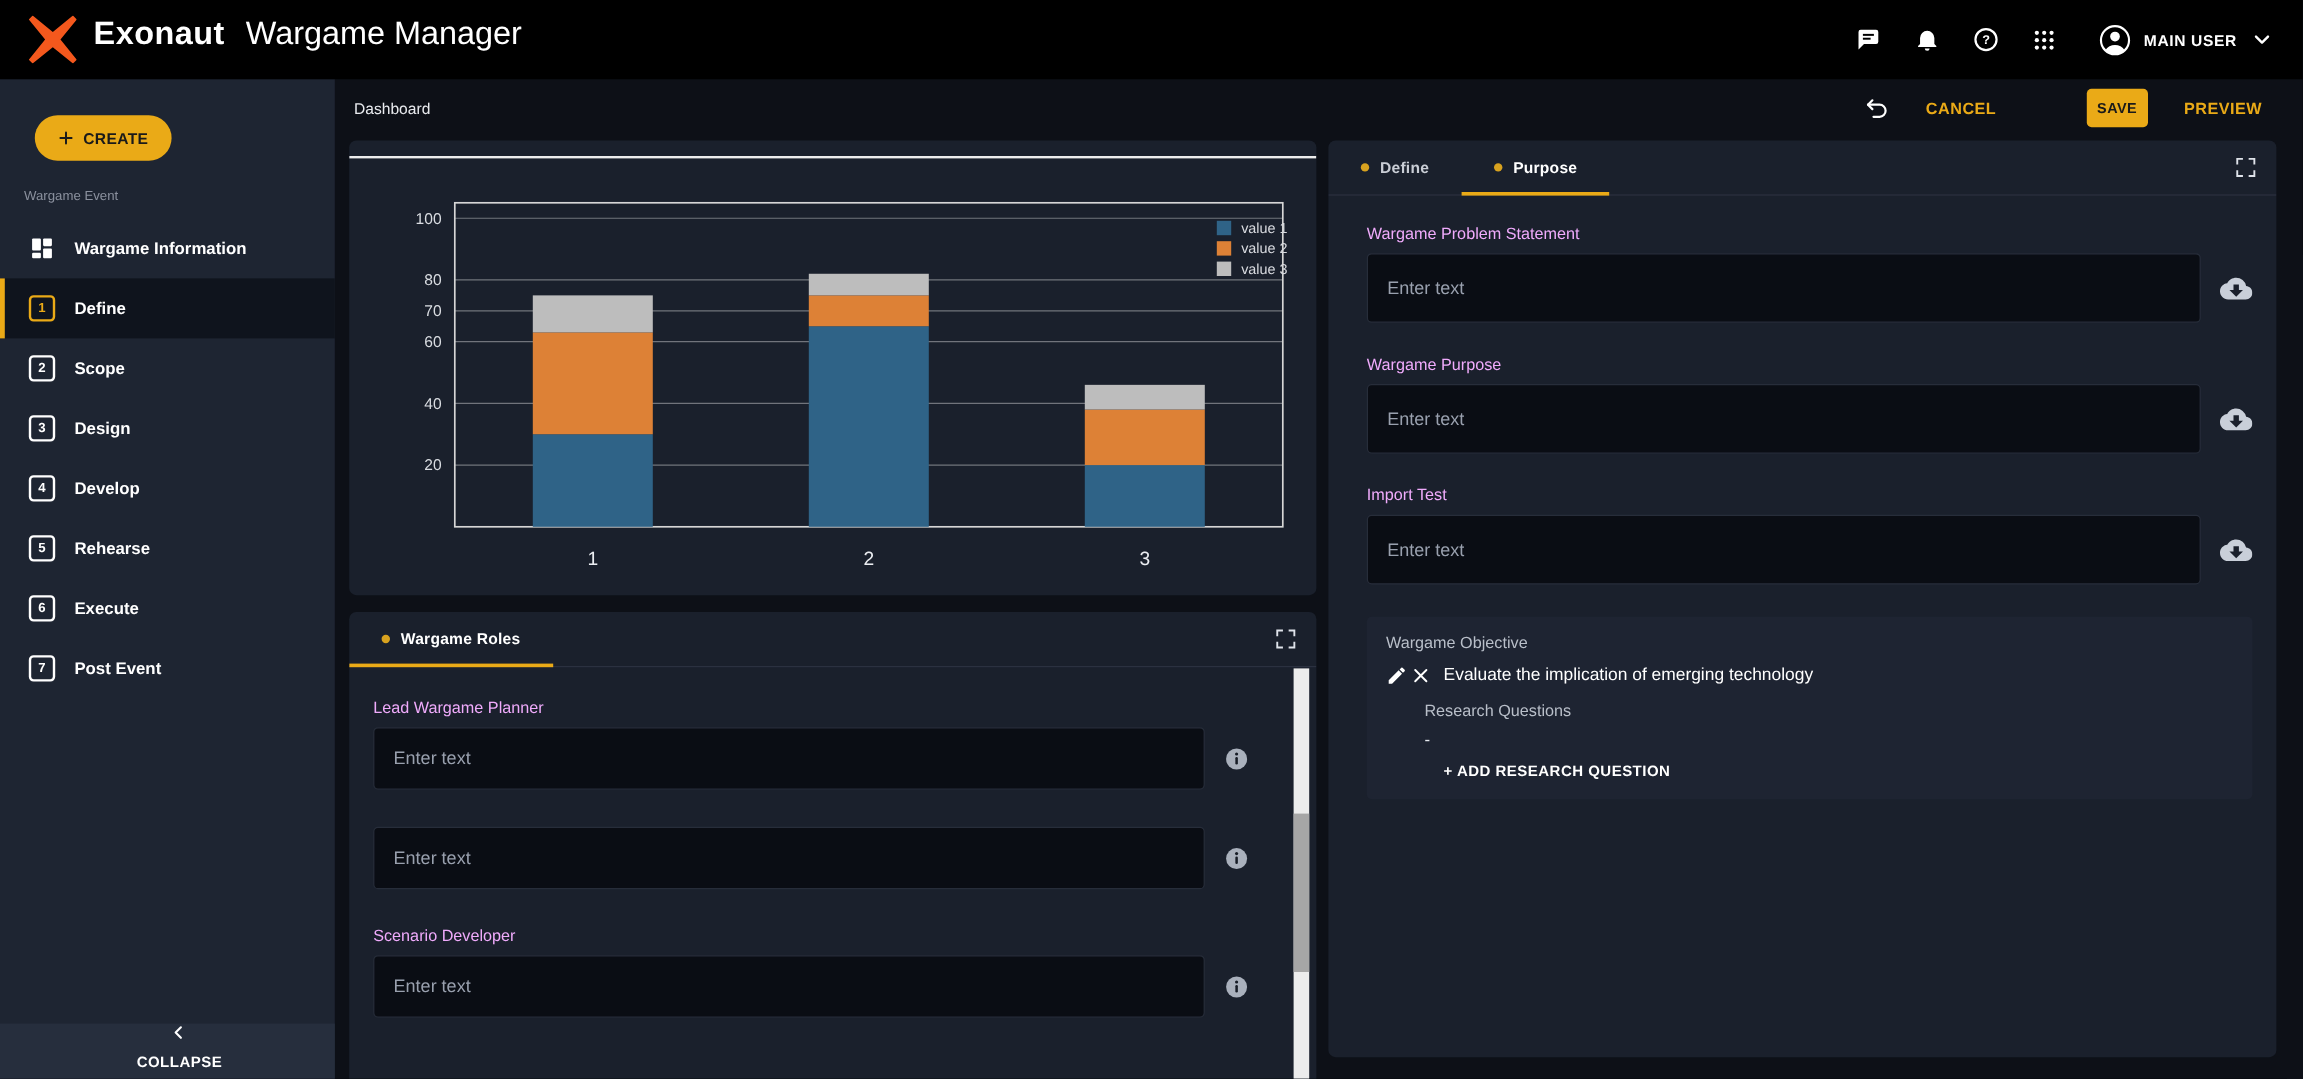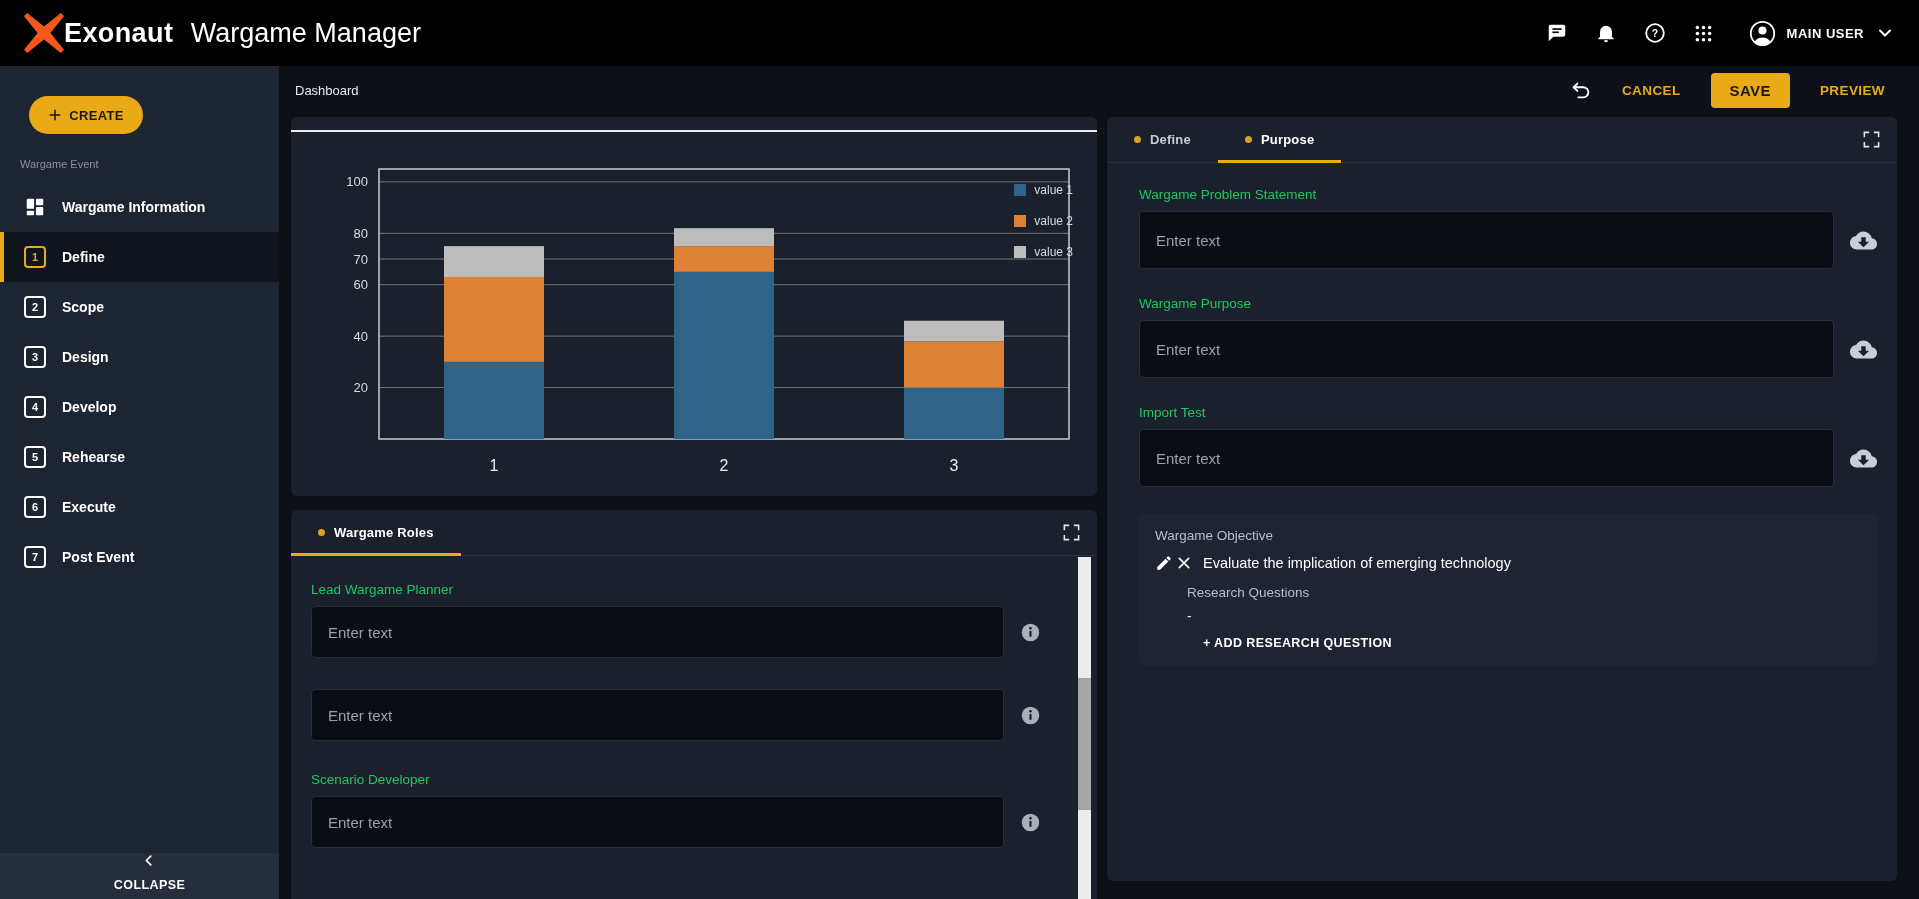--- a/index.html
+++ b/index.html
@@ -3,21 +3,21 @@
 <meta charset="utf-8">
 <style>
   *{margin:0;padding:0;box-sizing:border-box;}
   html,body{width:1919px;height:899px;overflow:hidden;background:#000;
     font-family:"Liberation Sans",sans-serif;}
   .app{position:relative;width:1919px;height:899px;background:#0d1017;}
 
   
   .topbar{position:absolute;top:0;left:0;right:0;height:66px;background:#000;
     display:flex;align-items:center;padding:0 24px;z-index:5;}
-  .brand{display:flex;align-items:center;}
+  .brand{display:flex;align-items:flex-start;gap:14px;}
   .logo{width:40px;height:40px;}
   .brand-text{color:#fff;font-size:27px;white-space:nowrap;}
   .brand-bold{font-weight:800;letter-spacing:.4px;}
   .brand-reg{font-weight:400;margin-left:10px;}
   .topbar-right{margin-left:auto;display:flex;align-items:center;gap:27px;}
   .tb-icon{display:flex;align-items:center;justify-content:center;cursor:pointer;}
   .user{display:flex;align-items:center;gap:11px;color:#fff;cursor:pointer;margin-left:8px;}
   .user-label{font-size:13px;font-weight:700;letter-spacing:.5px;}
 
   
@@ -37,48 +37,48 @@
   .collapse{margin-top:auto;height:46px;background:#262e3d;display:flex;align-items:center;
     gap:10px;padding-left:20px;color:#fff;font-weight:700;font-size:12.5px;cursor:pointer;letter-spacing:.4px;flex-direction:column;}
 
   
   .main{position:absolute;left:279px;top:66px;right:0;bottom:0;background:#0d1017;overflow:hidden;}
   .page-header{position:absolute;top:0;left:0;right:0;height:48px;display:flex;
     align-items:center;padding:0 34px 0 16px;}
   .breadcrumb{color:#e8eaee;font-size:13px;}
   .header-actions{margin-left:auto;display:flex;align-items:center;gap:30px;}
   .link-btn{color:#eaaa17;font-weight:700;font-size:13.5px;letter-spacing:.4px;cursor:pointer;}
-  .save-btn{background:#eaaa17;color:#1a1a1a;font-weight:700;font-size:15px;
-    padding:9px 19px;border-radius:4px;cursor:pointer;letter-spacing:.4px;}
+  .save-btn{background:#eaaa17;color:#1a1a1a;font-weight:700;font-size:12px;
+    padding:9px 9px;border-radius:4px;cursor:pointer;letter-spacing:.4px;margin-left:45px;}
   .icon-btn{cursor:pointer;display:flex;align-items:center;}
 
   .card{position:absolute;background:#1a202c;border-radius:6px;}
 
   
   .chart-card{left:12px;top:51px;width:806px;height:379px;overflow:hidden;}
   .chart-topline{position:absolute;top:13px;left:0;width:100%;height:2px;background:#ededed;}
   .chart-svg{position:absolute;left:18px;top:38px;}
-  .legend{position:absolute;right:24px;top:66px;display:flex;flex-direction:column;gap:17px;}
+  .legend{position:absolute;right:24px;top:66px;display:flex;flex-direction:column;gap:3px;}
   .lg-item{display:flex;align-items:center;gap:8px;}
   .lg-sw{width:12px;height:12px;display:inline-block;}
   .lg-tx{color:#d8dadf;font-size:12px;}
 
   
   .card-head{height:46px;display:flex;align-items:stretch;border-bottom:1px solid #2b3140;position:relative;}
   .tab{display:flex;align-items:center;gap:9px;padding:0 27px;position:relative;cursor:pointer;}
   .tab-dot{width:7px;height:7px;border-radius:50%;background:#d8a21f;flex:none;}
   .tab-label{font-size:13px;font-weight:700;color:#c9cdd5;letter-spacing:.2px;}
   .tab.active .tab-label{color:#fff;}
   .tab.active::after{content:"";position:absolute;left:0;right:0;bottom:-1px;height:3px;background:#eaaa17;}
   .head-expand{margin-left:auto;align-self:center;margin-right:16px;cursor:pointer;display:flex;}
 
   
   .roles-card{left:12px;top:444px;width:806px;height:420px;overflow:hidden;}
   .roles-body{padding:26px 56px 0 20px;}
-  .f-label{color:#22c55e;font-size:13.5px;margin-bottom:9px;}
+  .f-label{color:#f0abfc;font-size:13.5px;margin-bottom:9px;}
   .f-row{display:flex;align-items:center;gap:16px;}
   .field{margin-bottom:31px;}
   .text-input{flex:1;height:52px;background:#0a0d14;border:1px solid #272d3a;border-radius:4px;
     color:#e6e9ef;font-size:15px;padding:0 16px;font-family:inherit;outline:none;min-width:0;}
   .text-input::placeholder{color:#99a0ae;opacity:1;}
   .scrollbar{position:absolute;top:47px;bottom:6px;right:6px;width:13px;background:#ececec;cursor:pointer;}
   .scroll-thumb{position:absolute;left:0;right:0;top:33%;height:36%;background:#a6a6a6;}
 
   
   .purpose-card{left:828px;top:51px;width:790px;height:764px;overflow:hidden;}

